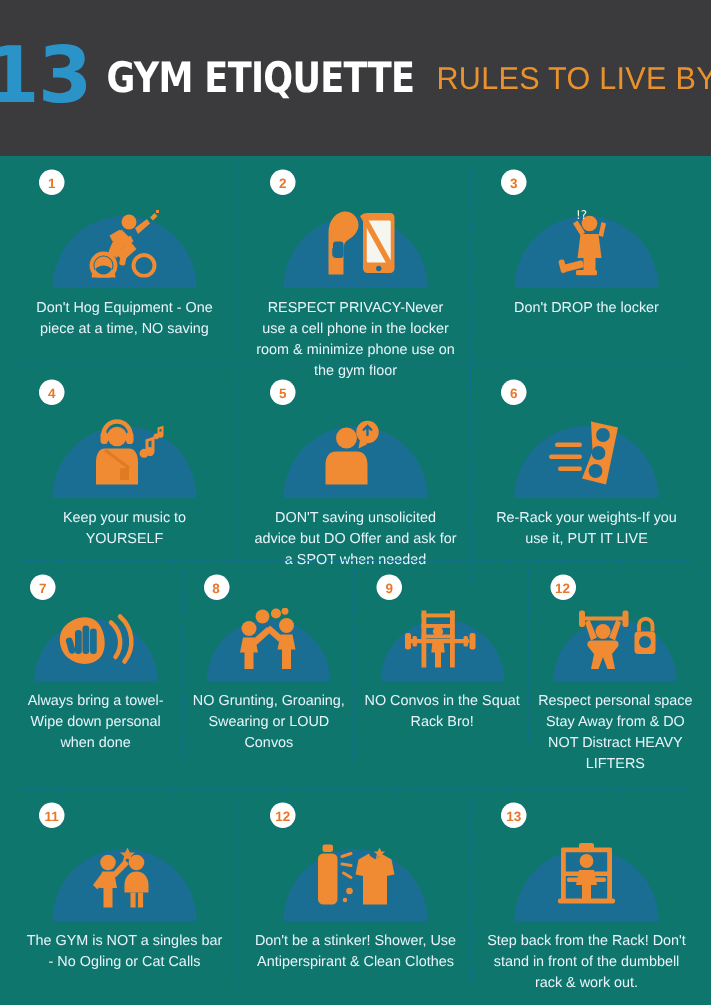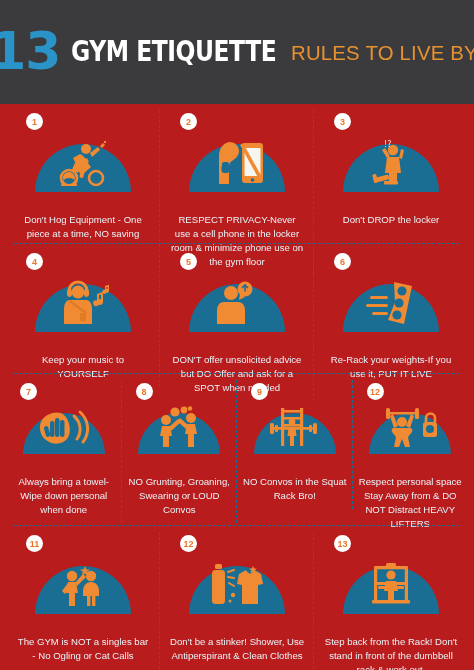--- a/index.html
+++ b/index.html
@@ -2,21 +2,21 @@
 <html><head>
 <meta charset="utf-8">
 <style>
   html,body{margin:0;padding:0;}
   body{
     width:474px;height:670px;
     background:#1b81ad;
     font-family:"Liberation Sans", sans-serif;
     overflow:hidden;
   }
-  .page{position:relative;width:474px;height:670px;background:#b91c1c;}
+  .page{position:relative;width:474px;height:670px;background:#0f766e;}
 
   
   .header{
     position:relative;
     height:104px;
     background:#3b3b3d;
     display:flex;align-items:center;justify-content:center;
     gap:10px;
   }
   .hdr-dumbbell{flex:0 0 auto;width:58px;height:52px;position:relative;}
@@ -100,21 +100,21 @@
     transform:translateX(-50%);
     width:96px;height:48px;
     background:#1a6e94;
     border-radius:48px 48px 0 0;
   }
   .glyph{position:relative;z-index:2;margin-bottom:2px;}
   .caption{
     color:#e9f4fa;
     font-size:9.6px;
     line-height:1.45;
-    margin-top:21px;
+    margin-top:7px;
     max-width:135px;
     font-family:"Liberation Sans", sans-serif;
   }
 
   
   .row1 .cell{width:158px;}
   .row2 .cell{width:158px;}
   .row3 .cell{width:118px;}
   .row3 .arc{width:82px;height:41px;border-radius:41px 41px 0 0;}
   .row3 .icon-wrap{height:56px;}
@@ -270,21 +270,21 @@
               <g fill="#f08a33">
                 <circle cx="19" cy="13" r="7"></circle>
                 <path d="M12 22 L26 22 C31 22 33 26 33 31 L33 44 L5 44 L5 31 C5 26 7 22 12 22 Z"></path>
                 <circle cx="33" cy="9" r="7.5"></circle>
                 <path d="M28 14 L27 20 L33 17 Z"></path>
                 <path d="M33 5 l0 6 M30.5 7.5 L33 5 L35.5 7.5" stroke="#1a6e94" stroke-width="1.6" fill="none" stroke-linecap="round"></path>
               </g>
             </svg>
           </span>
         </div>
-        <div class="caption">DON'T offer unsolicited advice but DO Offer and ask for a SPOT when needed</div>
+        <div class="caption">DON'T saving unsolicited advice but DO Offer and ask for a SPOT when needed</div>
       </div>
 
       <div class="cell">
         <div class="badge">6</div>
         <div class="icon-wrap">
           <div class="arc"></div>
           <span class="glyph">
             <svg width="54" height="46" viewBox="0 0 54 46">
               <g fill="#f08a33">
                 <path d="M30 2 L48 6 L40 44 L24 40 L31 22 Z"></path>

